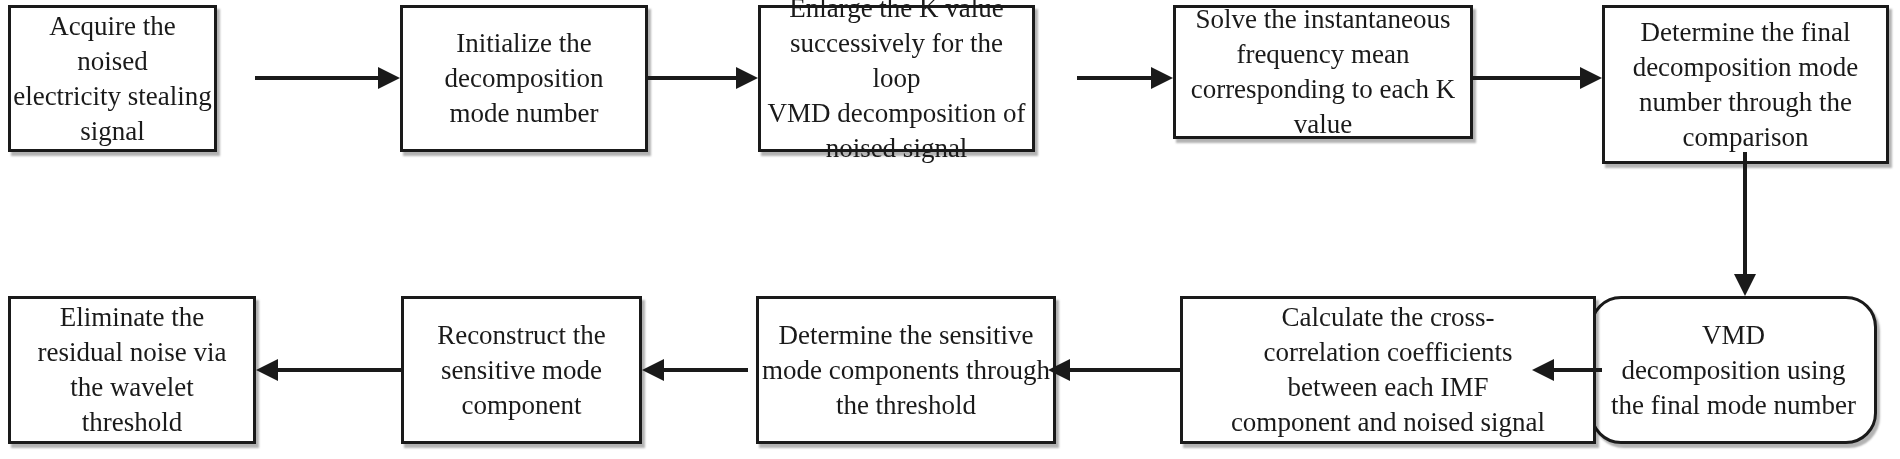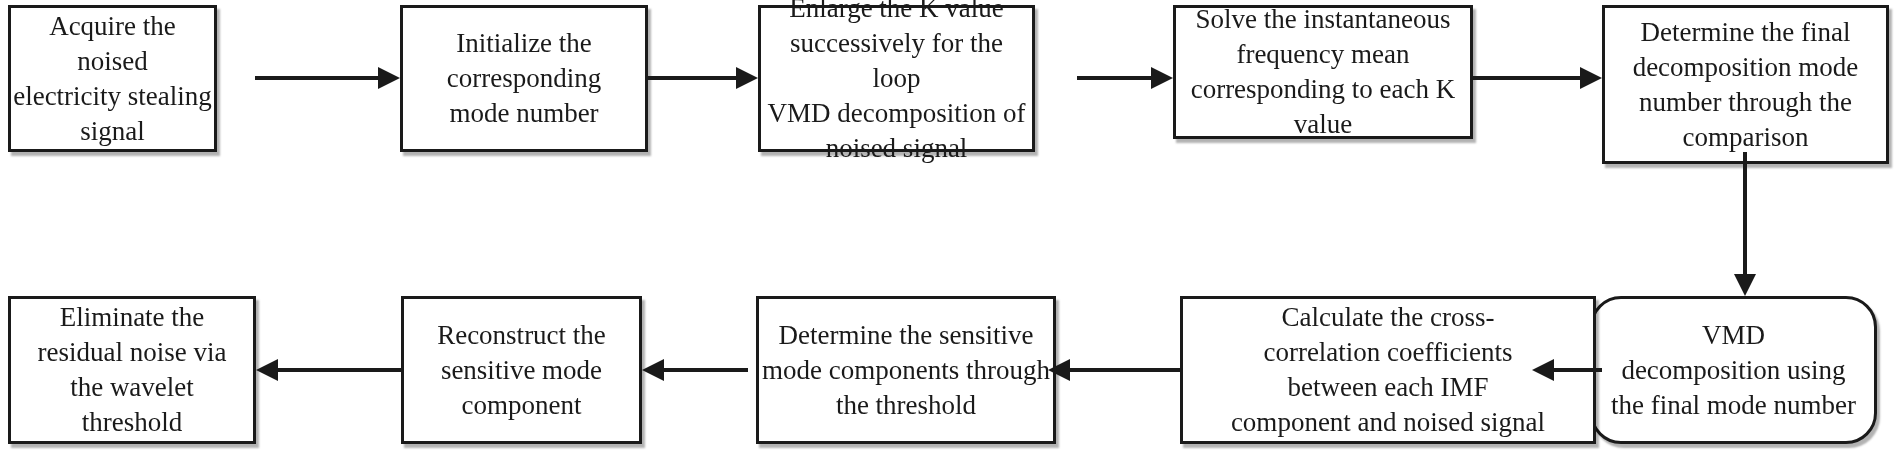--- a/index.html
+++ b/index.html
@@ -66,21 +66,21 @@
 
 <div class="canvas">
 
   <div class="box" style="left:8px; top:5px; width:209px; height:147px;">
     <span class="box-label">Acquire the noised
 electricity stealing
 signal</span>
   </div>
   <div class="box" style="left:400px; top:5px; width:248px; height:147px;">
     <span class="box-label">Initialize the
-corresponding
+decomposition
 mode number</span>
   </div>
   <div class="box" style="left:758px; top:5px; width:277px; height:147px;justify-content:flex-end;">
     <span class="box-label">Enlarge the K value
 successively for the loop
 VMD decomposition of
 noised signal</span>
   </div>
   <div class="box" style="left:1173px; top:5px; width:300px; height:134px;">
     <span class="box-label">Solve the instantaneous

